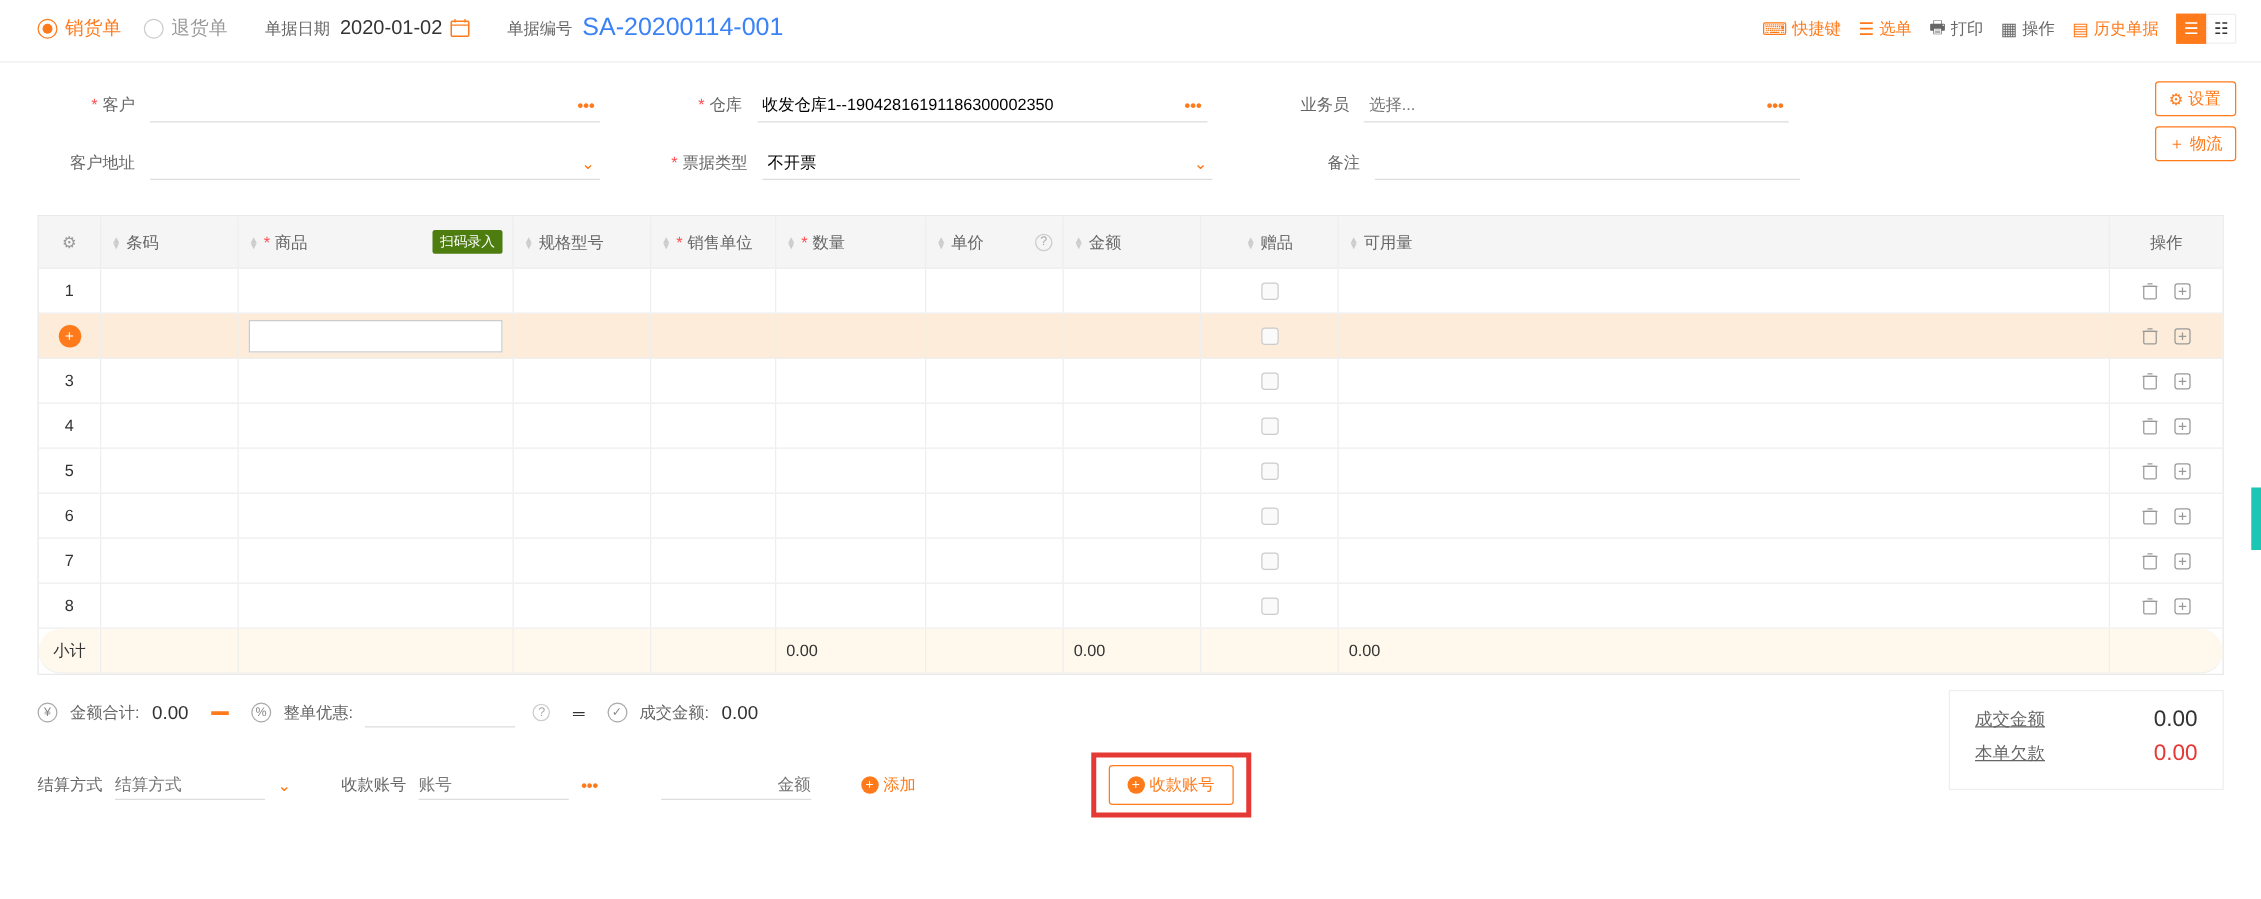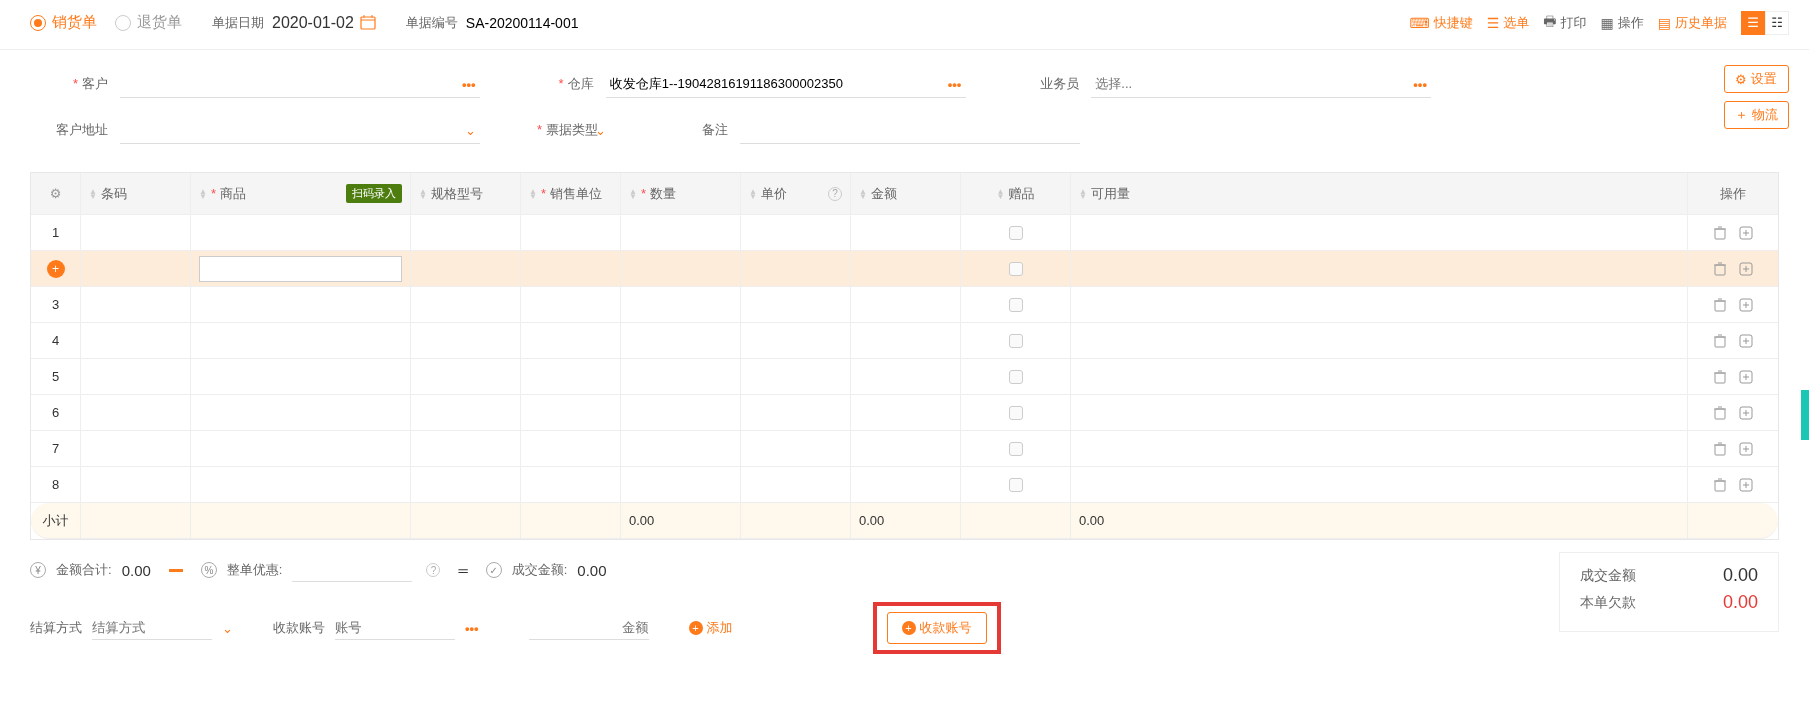--- a/index.html
+++ b/index.html
@@ -12,21 +12,21 @@
 .radio-item { display: flex; align-items: center; gap: 6px; cursor: pointer; font-size: 15px; }
 .radio-circle { width: 16px; height: 16px; border: 1px solid #ccc; border-radius: 50%; display: inline-flex; align-items: center; justify-content: center; }
 .radio-circle.selected { border-color: #ff7a1a; }
 .radio-circle.selected::after { content: ''; width: 8px; height: 8px; background: #ff7a1a; border-radius: 50%; }
 .radio-item.selected span:last-child { color: #ff7a1a; }
 .radio-item:not(.selected) span:last-child { color: #999; }
 
 .field-label { color: #666; font-size: 13px; margin-right: 8px; }
 .date-val { font-size: 16px; color: #333; margin-right: 6px; }
 .cal-icon { color: #ff7a1a; font-size: 16px; margin-right: 30px; }
-.doc-no { color: #000000; font-size: 14px; }
+.doc-no { color: #3b82f6; font-size: 20px; }
 
 .top-actions { margin-left: auto; display: flex; align-items: center; gap: 14px; }
 .top-action { display: flex; align-items: center; gap: 4px; color: #666; cursor: pointer; font-size: 13px; }
 .top-action.orange { color: #ff7a1a; }
 .icon-sq { font-size: 14px; }
 .view-toggle-group { display: flex; gap: 0; }
 .view-toggle { width: 24px; height: 24px; display: flex; align-items: center; justify-content: center; border: 1px solid #eee; cursor: pointer; }
 .view-toggle.active { background: #ff7a1a; color: #fff; border-color: #ff7a1a; }
 
 
@@ -80,21 +80,21 @@
 .bot-val { font-size: 15px; color: #333; }
 .minus-bar { width: 14px; height: 3px; background: #ff7a1a; margin: 0 8px; }
 .eq-sign { font-weight: bold; color: #333; margin: 0 8px; }
 .bot-input { border: none; border-bottom: 1px solid #ddd; height: 24px; width: 120px; outline: none; }
 .add-link { color: #ff7a1a; display: flex; align-items: center; gap: 4px; cursor: pointer; }
 .yibao-btn { border: 1px solid #ff7a1a; color: #ff7a1a; padding: 6px 14px; border-radius: 3px; cursor: pointer; display: flex; align-items: center; gap: 4px; }
 .highlight-box { border: 4px solid #e53935; padding: 6px 10px; }
 
 .summary-box { position: absolute; right: 30px; top: 12px; border: 1px solid #eee; padding: 12px 20px; min-width: 220px; }
 .summary-row { display: flex; justify-content: space-between; align-items: center; margin-bottom: 6px; font-size: 14px; }
-.summary-row .lab { color: #666; }
+.summary-row .lab { color: #666; text-decoration: underline; }
 .summary-row .val { font-size: 18px; color: #333; }
 .summary-row .val.red { color: #e53935; }
 
 .right-edge-tab { position: absolute; right: 0; top: 390px; width: 8px; height: 50px; background: #1bc6b4; }
 
 svg { display: block; }
 </style>
 </head>
 <body>
 
@@ -171,20 +171,21 @@
       </div>
     </div>
     <div class="form-row">
       <div class="form-field">
         <span class="lbl"><span>客户地址</span></span>
         <input class="inp" style="">
         <span class="chev-down">⌄</span>
       </div>
       <div class="form-field">
         <span class="lbl"><span class="req">*</span><span>票据类型</span></span>
+        <input class="inp" value="不开票" style="">
         <span class="chev-down">⌄</span>
       </div>
       <div class="form-field">
         <span class="lbl"><span>备注</span></span>
         <input class="inp short" style="">
       </div>
     </div>
 
     <div class="side-buttons">
       <button class="side-btn">

